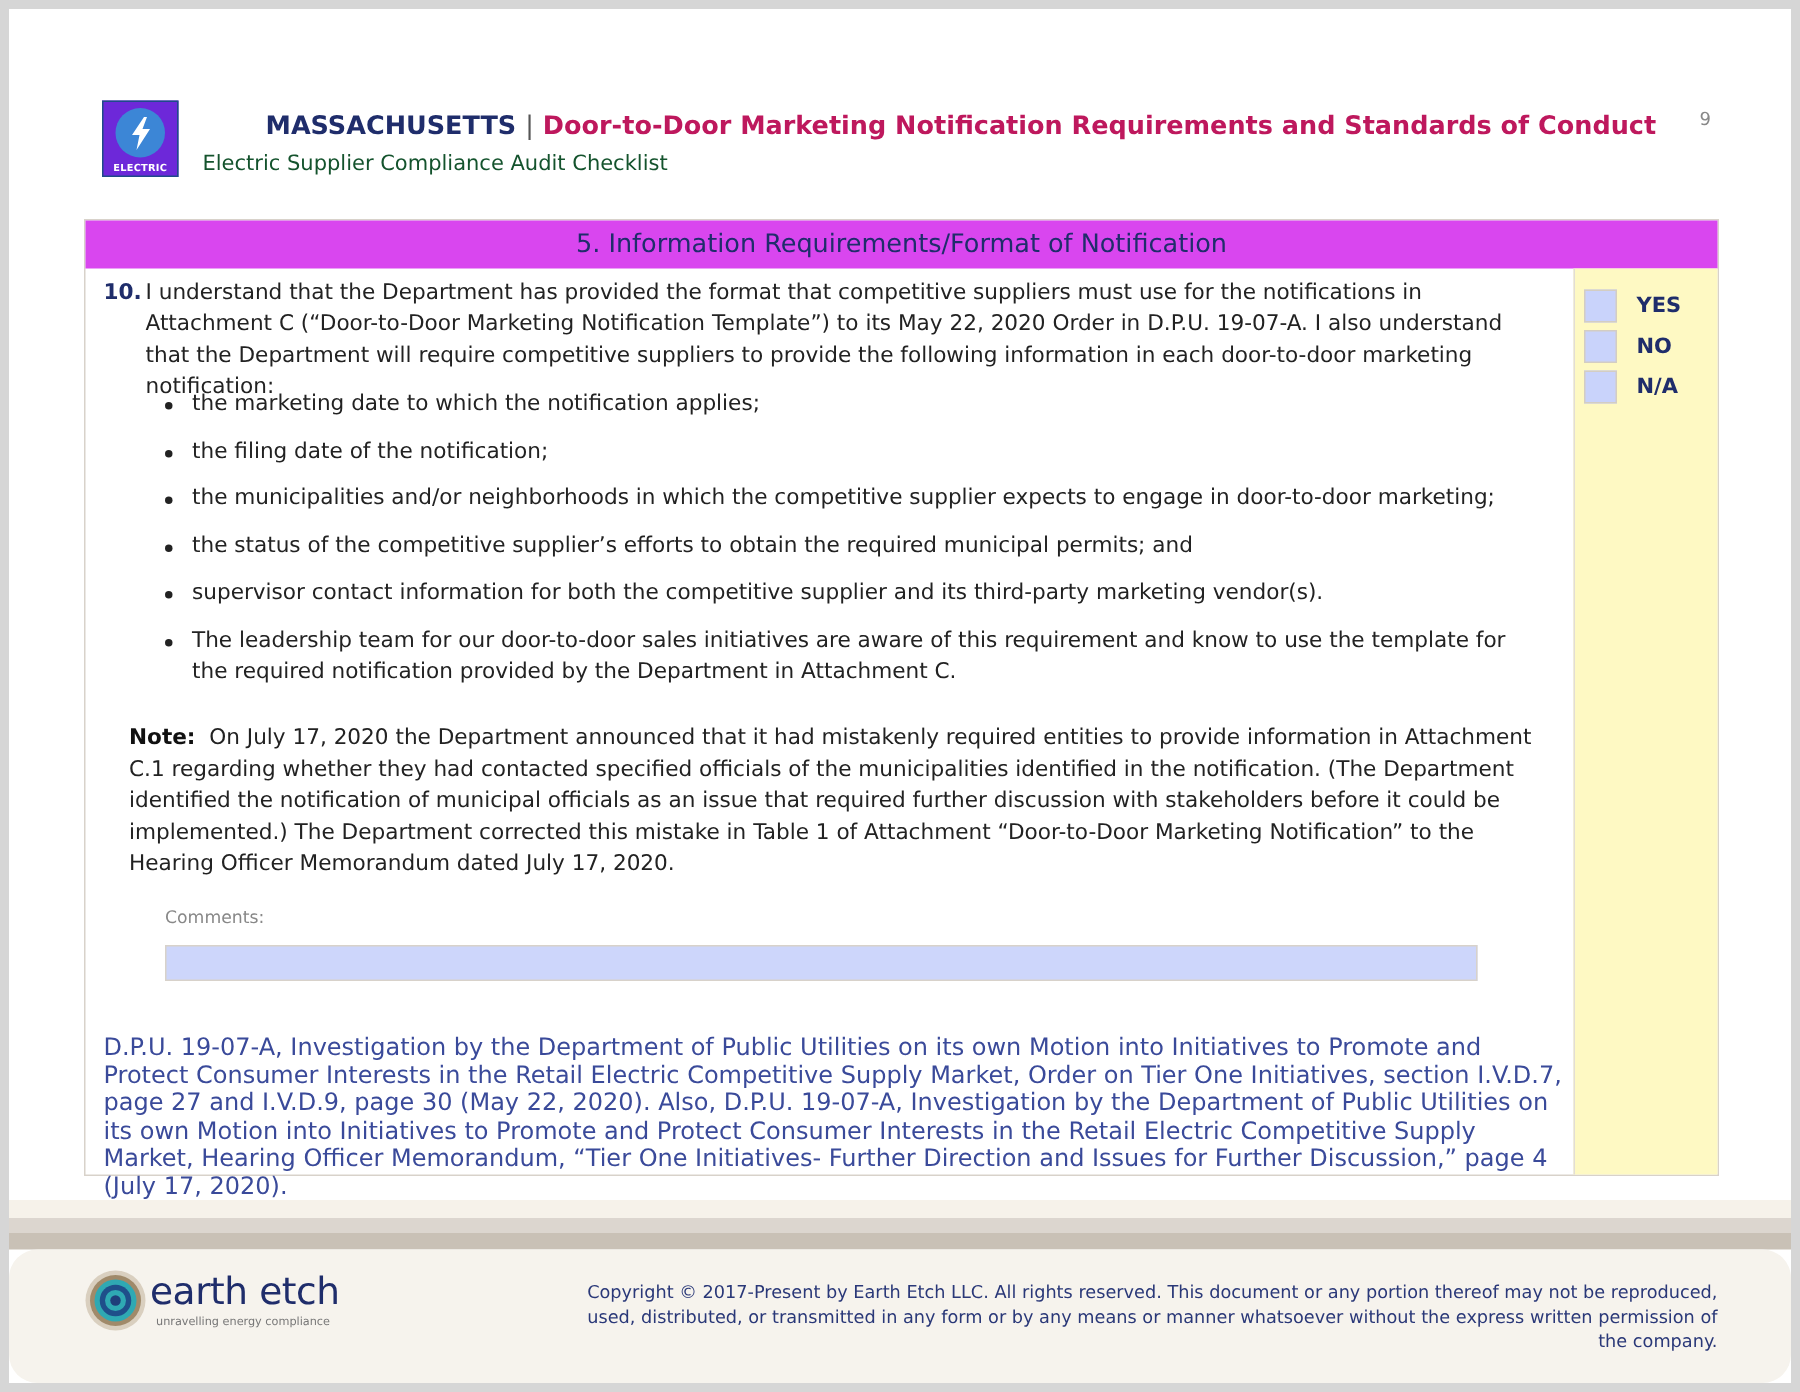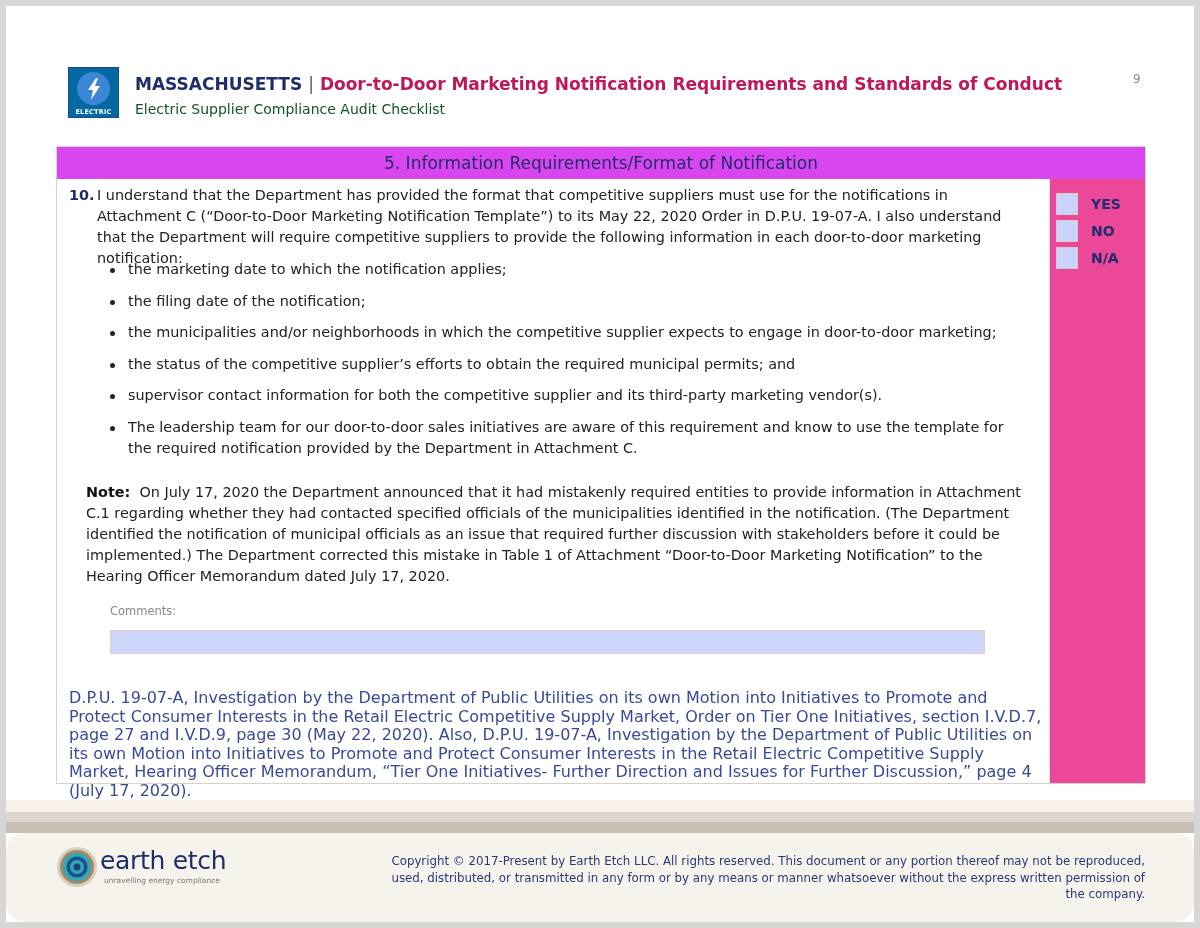--- a/index.html
+++ b/index.html
@@ -9,51 +9,51 @@
     }
     .page {
       position: absolute; left: 6px; top: 6px; width: 1188px; height: 916px;
       background: #ffffff;
     }
     .page-number {
       position: absolute; left: 1127px; top: 66px; font-size: 12px; color: #888;
     }
     .logo {
       position: absolute; left: 62px; top: 61px; width: 49px; height: 49px;
-      background: #0369a1; border: 1px solid #1f4a8a;
+      background: #6d28d9; border: 1px solid #1f4a8a;
     }
     .logo .circle {
       position: absolute; left: 8px; top: 4px; width: 33px; height: 33px; border-radius: 50%;
       background: #3c86d6;
     }
     .logo .bolt { position: absolute; left: 8px; top: 6px; width: 18px; height: 22px; }
     .logo .label {
       position: absolute; left: 0; bottom: 1px; width: 100%; text-align: center;
       color: #fff; font-size: 6.5px; font-weight: bold; letter-spacing: 0.2px;
     }
     .header-title {
       position: absolute; left: 129px; top: 68px; font-size: 17px; white-space: nowrap;
     }
-    .header-title .state { color: #1f2d6b; font-weight: bold; }
+    .header-title .state { color: #1f2d6b; font-weight: bold; margin-left: 42px; }
     .header-title .sep { color: #555; padding: 0 6px; }
     .header-title .topic { color: #be185d; font-weight: bold; }
     .header-sub {
       position: absolute; left: 129px; top: 95px; font-size: 14px; color: #14532d;
     }
     .section {
       position: absolute; left: 50px; top: 140px; width: 1088px; height: 636px;
       border: 1px solid #d8d2ca; background: #fff;
     }
     .section-header {
       height: 32px; background: #d946ef; text-align: center;
       font-size: 17px; color: #1f2d6b; line-height: 32px;
     }
     .answer-col {
       position: absolute; left: 992px; top: 32px; width: 95px; bottom: 0;
-      background: #ec4899; border-left: 1px solid #e2ddd5;
+      background: #fef9c3; border-left: 1px solid #e2ddd5;
     }
     .opt { position: absolute; left: 6px; height: 22px; display: flex; align-items: center; }
     .opt .box { width: 20px; height: 20px; background: #c9d3fb; border: 1px solid #d3cdc3; }
     .opt .lbl { margin-left: 13px; font-size: 14px; font-weight: bold; color: #1f2d6b; }
     .content {
       position: absolute; left: 0; top: 32px; width: 990px; color: #222;
       font-size: 14.4px; line-height: 21px;
     }
     .q { position: absolute; left: 12px; top: 6px; width: 960px; }
     .q .num { position: absolute; left: 0; top: 0; font-weight: bold; color: #1f2d6b; }

